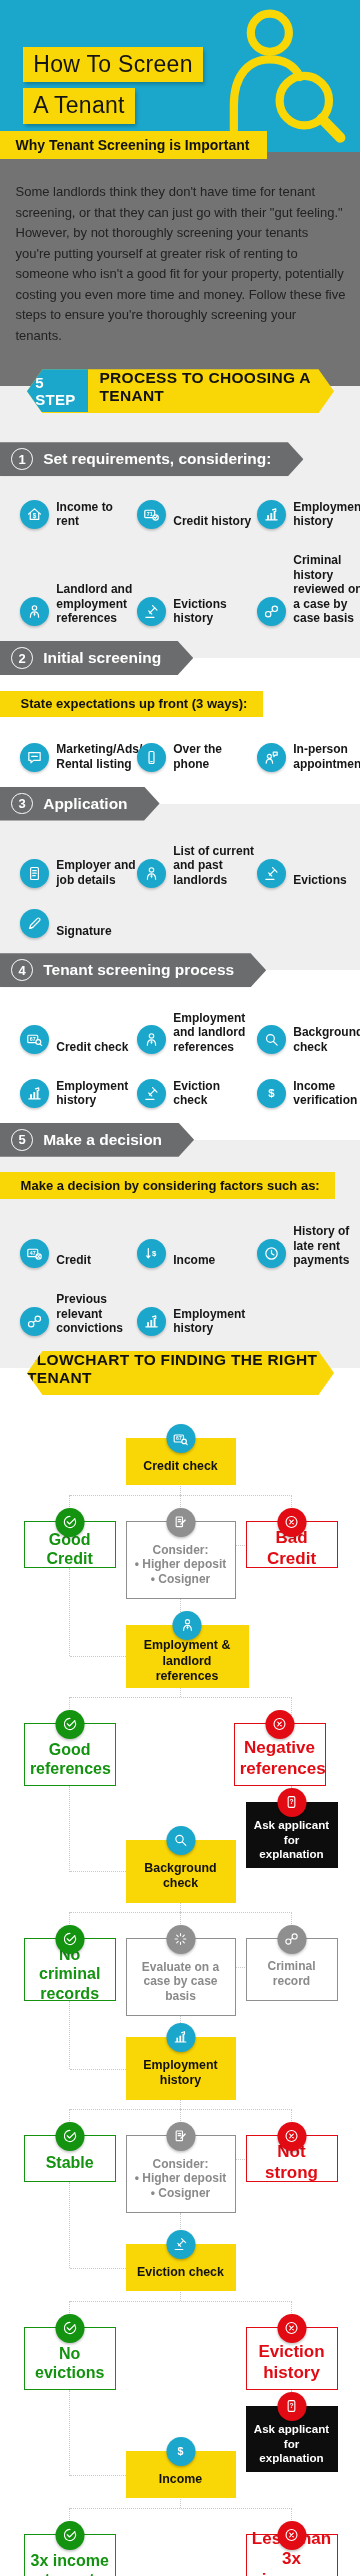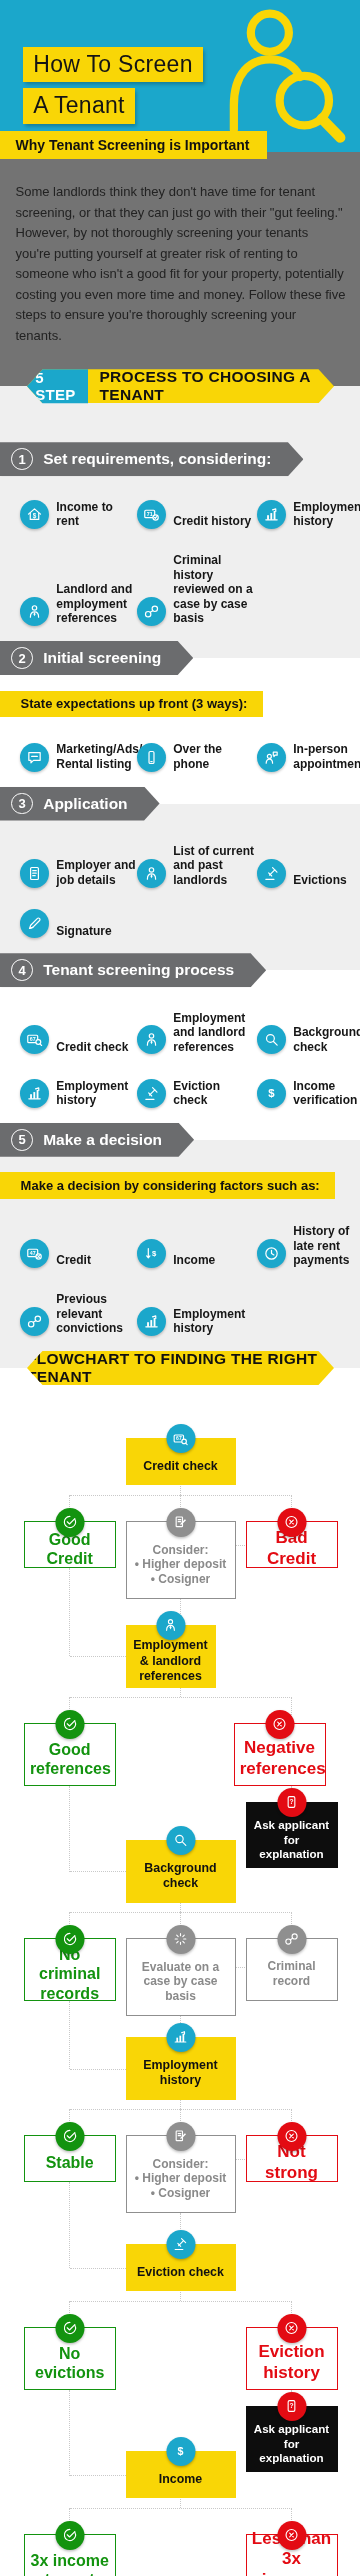--- a/index.html
+++ b/index.html
@@ -20,22 +20,22 @@
   .hero-icon{position:absolute;right:14.4px;top:6.2px;width:126px;height:138px}
   .hero-tag{position:absolute;left:0;bottom:-7.2px;background:var(--yellow);color:#111;
     font-size:14px;font-weight:bold;padding:6.2px 17.5px 6.2px 15.5px}
 
   
   .intro{background:#737373;padding:30px 15.5px 40px 15.5px}
   .intro p{margin:0;font-size:13px;line-height:1.58;color:#222}
 
   
   .straddle-row{height:0;position:relative;z-index:5}
-  .big-banner{position:absolute;left:27px;right:27px;top:-17px;height:34px;background:var(--yellow);
-    display:flex;align-items:center;justify-content:center;gap:11.3px;
+  .big-banner{position:absolute;left:27px;right:27px;top:-17px;height:44px;background:var(--yellow);
+    display:flex;align-items:flex-start;justify-content:center;gap:11.3px;
     clip-path:polygon(15.5px 0,calc(100% - 15.5px) 0,100% 50%,calc(100% - 15.5px) 100%,15.5px 100%,0 50%);
     font-size:15.5px;font-weight:bold;color:#111;letter-spacing:0.3px}
   .badge5{background:var(--teal);color:#fff;padding:4.6px 8.2px;font-size:15px;font-weight:bold}
 
   
   .step-zone{display:flow-root;position:relative}
   .bg-gray{background:var(--bggray)} .bg-white{background:#fff}
   .step-banner-wrap{margin:-17px 0 15.5px 0;position:relative;z-index:4}
   .step-banner-wrap.first{margin-top:56px}
   .step-banner{display:inline-flex;align-items:center;gap:10.3px;background:var(--graybanner);color:#fff;
@@ -151,20 +151,31 @@
   </div>
           <div class="item">
     <span class="item-icon">
               <svg viewBox="0 0 24 24" fill="none" stroke="#fff" stroke-width="1.7" stroke-linecap="round" stroke-linejoin="round">
                 <circle cx="12" cy="7" r="3.1"></circle>
                 <path d="M6.2 20c0-5 2.9-7.4 5.8-7.4s5.8 2.4 5.8 7.4"></path>
                 <path d="M12 12.6l-1.5 3.2 1.5 2.8 1.5-2.8z" fill="#fff" stroke="none"></path>
               </svg>
             </span>
     <span class="item-label">Landlord and employment references</span>
+  </div>
+          <div class="item">
+    <span class="item-icon">
+              <svg viewBox="0 0 24 24" fill="none" stroke="#fff" stroke-width="1.7" stroke-linecap="round" stroke-linejoin="round">
+                <path d="M13.5 3.8l6.2 6.2"></path>
+                <path d="M16.6 6.9 9.2 14.3"></path>
+                <path d="M8 11.2l4.3 4.3"></path>
+                <path d="M4 20.2h11.5"></path>
+              </svg>
+            </span>
+    <span class="item-label">Evictions history</span>
   </div>
           <div class="item">
     <span class="item-icon">
               <svg viewBox="0 0 24 24" fill="none" stroke="#fff" stroke-width="1.7" stroke-linecap="round" stroke-linejoin="round">
                 <circle cx="7.3" cy="15.8" r="3.8"></circle>
                 <circle cx="16.7" cy="8.2" r="3.8"></circle>
                 <path d="M10.3 13.2l3.4-2.4"></path>
               </svg>
             </span>
     <span class="item-label">Criminal history reviewed on a case by case basis</span>
@@ -487,21 +498,21 @@
       </div>
       <div class="fnode red" style="left:230px;top:101px;width:92px;height:47px">
         <span class="fbadge bg-red">
             <svg viewBox="0 0 24 24" fill="none" stroke="#fff" stroke-width="1.7" stroke-linecap="round" stroke-linejoin="round">
               <circle cx="12" cy="12" r="8.2"></circle>
               <path d="M9.3 9.3l5.4 5.4M14.7 9.3l-5.4 5.4"></path>
             </svg>
           </span>
         <span class="flabel">Bad Credit</span>
       </div>
-      <div class="fnode yellow" style="left:110px;top:205px;width:90px;height:63px">
+      <div class="fnode yellow" style="left:110px;top:205px;width:123px;height:63px">
         <span class="fbadge bg-teal">
             <svg viewBox="0 0 24 24" fill="none" stroke="#fff" stroke-width="1.7" stroke-linecap="round" stroke-linejoin="round">
               <circle cx="12" cy="7" r="3.1"></circle>
               <path d="M6.2 20c0-5 2.9-7.4 5.8-7.4s5.8 2.4 5.8 7.4"></path>
               <path d="M12 12.6l-1.5 3.2 1.5 2.8 1.5-2.8z" fill="#fff" stroke="none"></path>
             </svg>
           </span>
         <span class="flabel">Employment &amp; landlord references</span>
       </div>
       <div class="fnode green" style="left:8.2px;top:303px;width:92px;height:63px">

